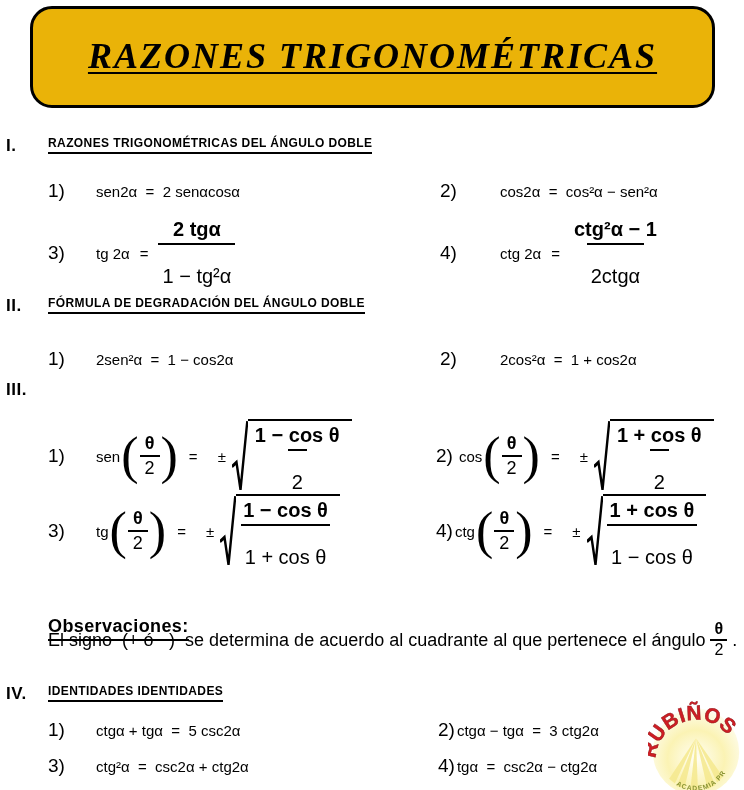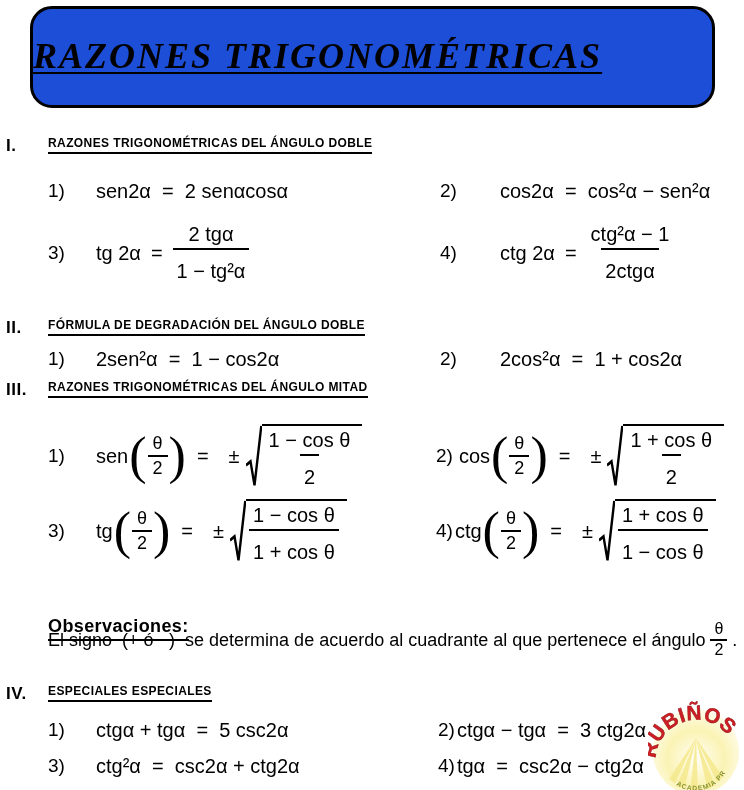--- a/index.html
+++ b/index.html
@@ -6,22 +6,22 @@
   .page {
     position:relative; width:744px; height:790px; margin:0 auto;
     background:#ffffff; overflow:hidden; color:#000;
     font-family:"Liberation Sans","DejaVu Sans",sans-serif;
   }
 
   
   .title-box {
     position:absolute; left:30px; top:6px; width:679px; height:96px;
     border:3px solid #000; border-radius:22px;
-    display:flex; flex-direction:column; justify-content:center;
-    gap:4px; background:#1d4ed8;
+    display:flex; flex-direction:column; align-items:center; justify-content:center;
+    gap:4px; background:#eab308;
   }
   .title-line {
     font-family:"Liberation Serif","DejaVu Serif",serif;
     font-weight:bold; font-style:italic; font-size:36px; letter-spacing:2px;
     line-height:1.15; text-decoration:underline; text-decoration-thickness:2px;
     text-underline-offset:4px; white-space:pre;
   }
 
   
   .sec-head { position:absolute; left:0; width:744px; height:26px; }
@@ -33,28 +33,28 @@
     position:absolute; left:48px; top:0; display:inline-block;
     font-weight:bold; font-size:12px; letter-spacing:0.4px;
     border-bottom:2.5px solid #000; padding-bottom:2px; white-space:pre;
   }
 
   
   .item { position:absolute; display:flex; align-items:center; white-space:pre; }
   .lbl  { font-size:19px; white-space:pre; }
   .w48  { display:inline-block; width:48px; }
   .w60  { display:inline-block; width:60px; }
-  .f    { font-size:20px; white-space:pre; }
+  .f    { font-size:15px; white-space:pre; }
   .sp   { margin:0 10px; }
   .psp  { margin:0 6px 0 10px; }
 
   
   .frac { display:inline-flex; flex-direction:column; align-items:center; text-align:center; }
-  .fr-n { display:block; font-size:20px; padding:0 4px 2px; white-space:pre; }
-  .fr-d { display:block; font-size:20px; border-top:2px solid #000; padding:10px 4px 0; white-space:pre; }
+  .fr-n { display:block; font-size:20px; padding:0 4px 2px; white-space:pre;font-weight:bold; }
+  .fr-d { display:block; font-size:20px; border-top:2px solid #000; padding:20px 4px 0; white-space:pre; }
   .frac.small .fr-n, .frac.small .fr-d { font-size:18px; padding:0 5px 1px; }
   .frac.small .fr-d { padding-top:1px; }
   .frac.obsf .fr-n, .frac.obsf .fr-d { font-size:16px; padding:0 4px 1px; }
 
   
   .bp {
     font-family:"Liberation Serif","DejaVu Serif",serif;
     font-size:52px; font-weight:400; line-height:0; margin:0 1px;
   }
 
@@ -105,37 +105,36 @@
   <div class="item" style="left:440px; top:222px; height:62px">
     <span class="lbl w60">4)</span>
     <span class="f">ctg 2α</span>
     <span class="f sp">=</span>
     <span class="frac">
       <span class="fr-n">ctg²α − 1</span>
       <span class="fr-d">2ctgα</span>
     </span>
   </div>
 
-  <div class="sec-head" style="top:318px">
+  <div class="sec-head" style="top:296px">
     <span class="numeral">II.</span>
     <span class="htext">FÓRMULA DE DEGRADACIÓN DEL ÁNGULO DOBLE</span>
   </div>
 
   <div class="item" style="left:48px; top:344px; height:30px">
     <span class="lbl w48">1)</span>
     <span class="f">2sen²α  =  1 − cos2α</span>
   </div>
   <div class="item" style="left:440px; top:344px; height:30px">
     <span class="lbl w60">2)</span>
     <span class="f">2cos²α  =  1 + cos2α</span>
   </div>
 
   <div class="sec-head" style="top:380px">
     <span class="numeral">III.</span>
-    <span class="htext">RAZONES TRIGONOMÉTRICAS DEL ÁNGULO MITAD</span>
   </div>
 
   <div class="item" style="left:48px; top:424px; height:64px">
     <span class="lbl w48">1)</span>
     <span class="f">sen</span>
     <span class="bp">(</span>
     <span class="frac small">
       <span class="fr-n">θ</span>
       <span class="fr-d">2</span>
     </span>
@@ -234,21 +233,21 @@
     <span class="obs-text">El signo  (+ ó −)  se determina de acuerdo al cuadrante al que pertenece el ángulo </span>
     <span class="frac obsf">
       <span class="fr-n">θ</span>
       <span class="fr-d">2</span>
     </span>
     <span class="obs-text"> .</span>
   </div>
 
   <div class="sec-head" style="top:684px">
     <span class="numeral">IV.</span>
-    <span class="htext">ESPECIALES ESPECIALES</span>
+    <span class="htext">IDENTIDADES IDENTIDADES</span>
   </div>
 
   <div class="item" style="left:48px; top:716px; height:28px">
     <span class="lbl w48">1)</span>
     <span class="f">ctgα + tgα  =  5 csc2α</span>
   </div>
   <div class="item" style="left:438px; top:716px; height:28px">
     <span class="lbl" style="margin-right:2px">2)</span>
     <span class="f">ctgα − tgα  =  3 ctg2α</span>
   </div>

